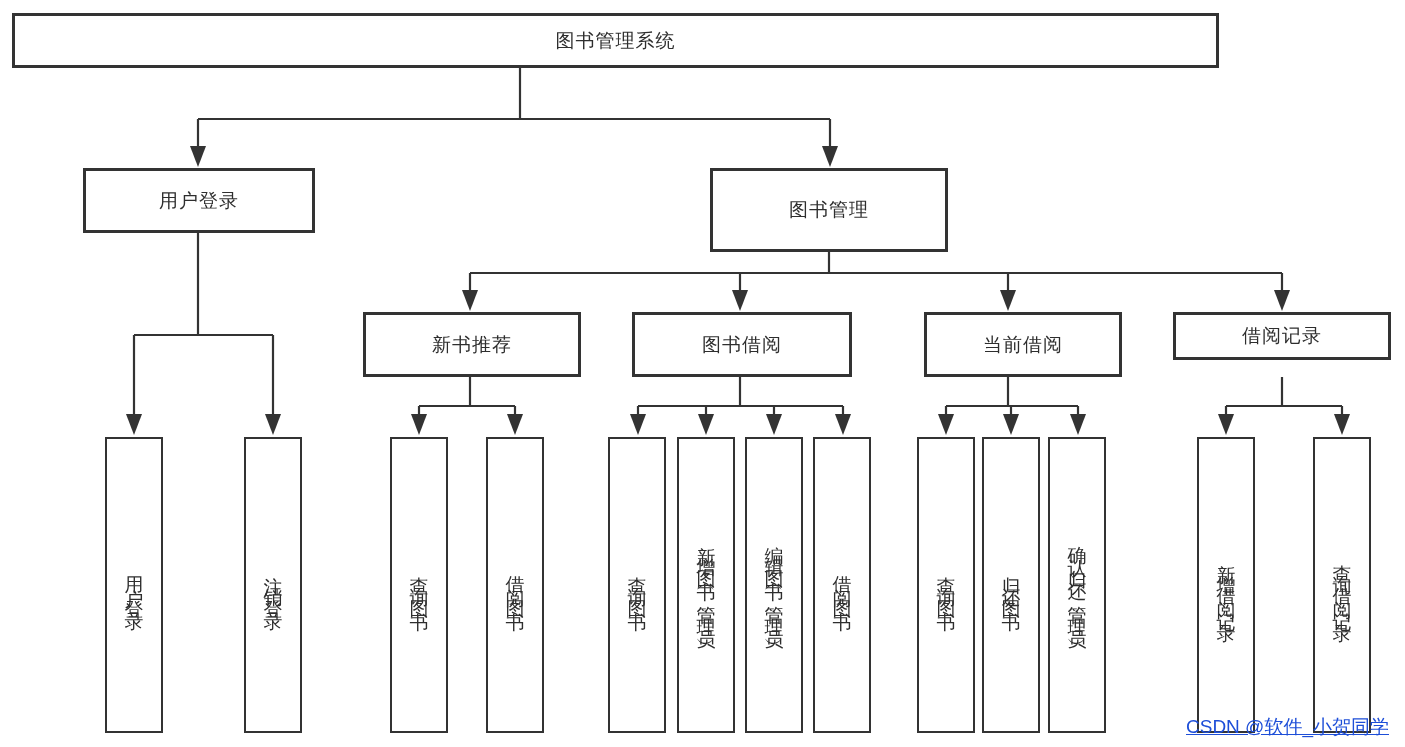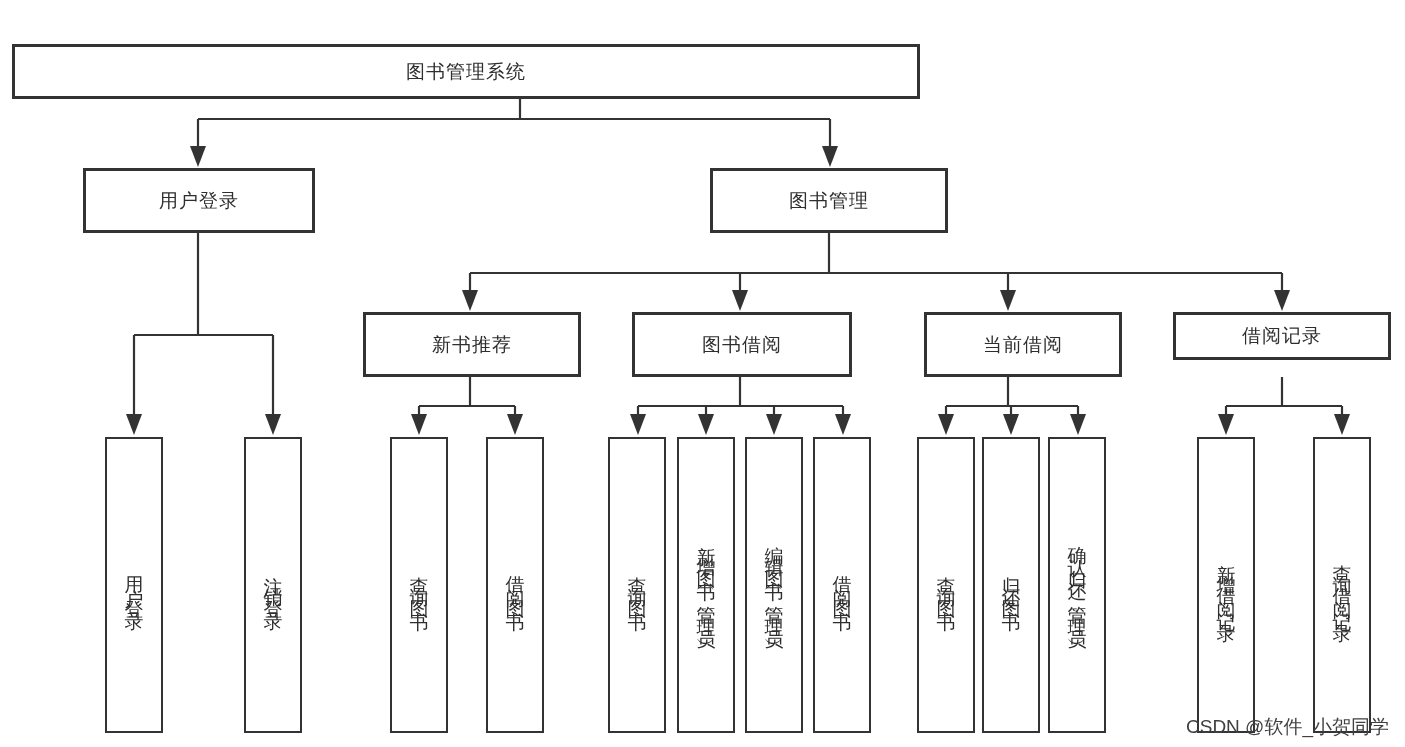--- a/index.html
+++ b/index.html
@@ -49,22 +49,23 @@
     font-size: 19px;
     letter-spacing: 12px;
     color: #2e2e2e;
     overflow: hidden;
   }
   .watermark {
     position: absolute;
     left: 1186px;
     top: 714px;
     font-size: 19px;
-    color: #404040;
+    color: #1d4ed8;
     white-space: nowrap;
+    text-decoration: underline;
   }
 </style>
 </head>
 <body>
 
 <div class="stage">
 
   <svg class="connectors" width="1405" height="747" viewBox="0 0 1405 747">
     <defs>
       <path id="ah" d="M -8 -21 L 8 -21 L 0 0 Z"></path>
@@ -95,24 +96,24 @@
       <use href="#ah" x="774" y="435"></use>
       <use href="#ah" x="843" y="435"></use>
       <use href="#ah" x="946" y="435"></use>
       <use href="#ah" x="1011" y="435"></use>
       <use href="#ah" x="1078" y="435"></use>
       <use href="#ah" x="1226" y="435"></use>
       <use href="#ah" x="1342" y="435"></use>
     </g>
   </svg>
 
-  <div class="hbox" style="left:12px; top:13px; width:908px; height:55px;margin-top:31px;">图书管理系统</div>
+  <div class="hbox" style="left:12px; top:13px; width:1207px; height:55px;">图书管理系统</div>
 
   <div class="hbox" style="left:83px; top:168px; width:232px; height:65px;">用户登录</div>
-  <div class="hbox" style="left:710px; top:168px; width:238px; height:65px;">图书管理</div>
+  <div class="hbox" style="left:710px; top:168px; width:238px; height:84px;">图书管理</div>
 
   <div class="hbox" style="left:363px; top:312px; width:218px; height:65px;">新书推荐</div>
   <div class="hbox" style="left:632px; top:312px; width:220px; height:65px;">图书借阅</div>
   <div class="hbox" style="left:924px; top:312px; width:198px; height:65px;font-family:Liberation Mono, monospace;">当前借阅</div>
   <div class="hbox" style="left:1173px; top:312px; width:218px; height:48px;">借阅记录</div>
 
   <div class="vbox" style="left:105px;">用户登录</div>
   <div class="vbox" style="left:244px;">注销登录</div>
 
   <div class="vbox" style="left:390px;">查询图书</div>

